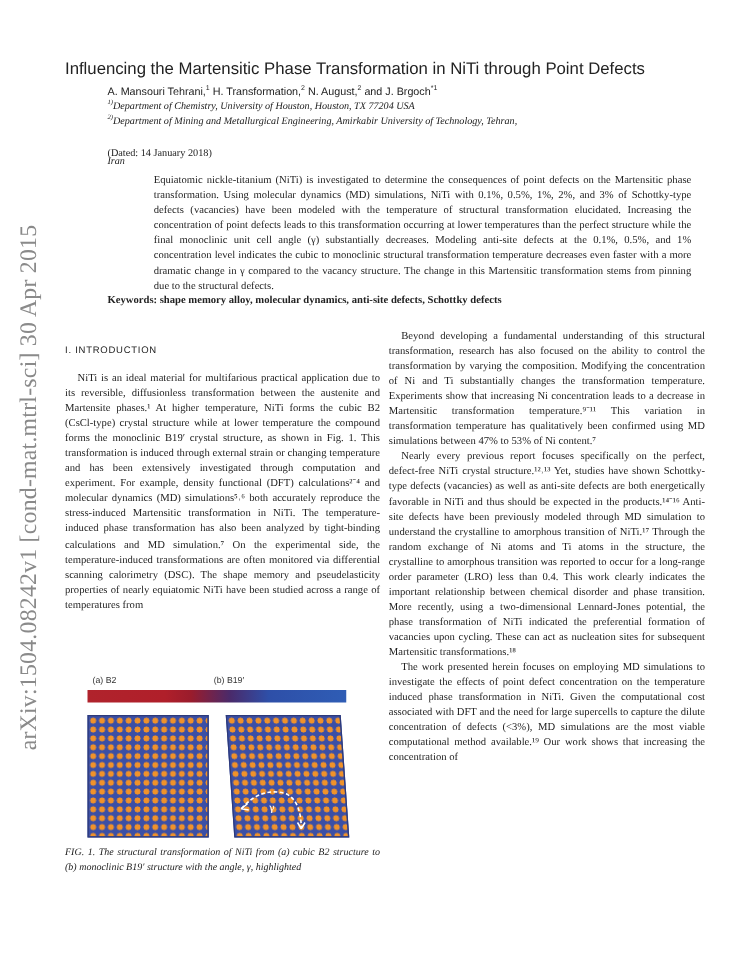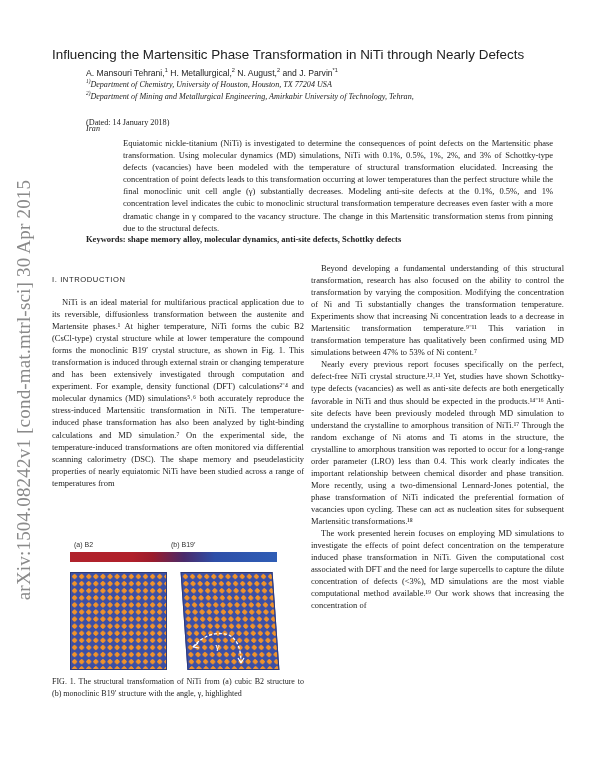--- a/index.html
+++ b/index.html
@@ -36,36 +36,36 @@
   .fig-label { position:absolute; top:0; font-family:"Liberation Sans", sans-serif; font-size:7px; color:#333; }
   #colorbar { position:absolute; left:2px; top:11px; width:207px; height:10px;
     background:linear-gradient(to right,#b0232c 0%,#b01f2a 30%,#9a1c2c 40%,#4a2a6a 55%,#2e4fa8 70%,#2f5db5 100%); }
   .lattice { position:absolute; top:31px; height:96px; background-color:#3b4fa6;
     background-image:radial-gradient(circle,#f0922a 2.2px,transparent 2.6px);
     background-size:7.1px 7.1px; border:1px solid #2d3a7a; }
   #lattice-a { left:2px; width:95px; }
   #lattice-b { left:116px; width:90px; transform:skewX(4deg); }
   #gamma-arc { position:absolute; left:121px; top:86px; width:60px; height:40px; }
 
-  #caption { position:absolute; left:52px; top:676px; width:252px; font-family:"Liberation Serif", serif; font-size:8px; line-height:11.5px; text-align:justify; }
+  #caption { position:absolute; left:52px; top:676px; width:252px; font-family:"Liberation Serif", serif; font-size:8px; line-height:11.5px; text-align:justify;font-style:italic; }
 </style>
 </head>
 <body>
 
 <div id="arxiv-stamp">
   <span>arXiv:1504.08242v1  [cond-mat.mtrl-sci]  30 Apr 2015</span>
 </div>
 
-<div id="title">Influencing the Martensitic Phase Transformation in NiTi through Nearly Defects</div>
+<div id="title">Influencing the Martensitic Phase Transformation in NiTi through Point Defects</div>
 
 <div id="authors">
   <span>A. Mansouri Tehrani,</span><sup>1</sup>
-  <span> H. Metallurgical,</span><sup>2</sup>
+  <span> H. Transformation,</span><sup>2</sup>
   <span> N. August,</span><sup>2</sup>
-  <span> and J. Parvin</span><sup>*1</sup>
+  <span> and J. Brgoch</span><sup>*1</sup>
 </div>
 
 <div id="affil1" class="affil"><sup>1)</sup><span>Department of Chemistry, University of Houston, Houston, TX 77204 USA</span></div>
 <div id="affil2" class="affil"><sup>2)</sup><span>Department of Mining and Metallurgical Engineering, Amirkabir University of Technology, Tehran,</span></div>
 <div id="affil2b" class="affil"><span>Iran</span></div>
 
 <div id="dated">(Dated: 14 January 2018)</div>
 
 <div id="abstract">Equiatomic nickle-titanium (NiTi) is investigated to determine the consequences of point defects on the Martensitic phase transformation. Using molecular dynamics (MD) simulations, NiTi with 0.1%, 0.5%, 1%, 2%, and 3% of Schottky-type defects (vacancies) have been modeled with the temperature of structural transformation elucidated. Increasing the concentration of point defects leads to this transformation occurring at lower temperatures than the perfect structure while the final monoclinic unit cell angle (γ) substantially decreases. Modeling anti-site defects at the 0.1%, 0.5%, and 1% concentration level indicates the cubic to monoclinic structural transformation temperature decreases even faster with a more dramatic change in γ compared to the vacancy structure. The change in this Martensitic transformation stems from pinning due to the structural defects.</div>
 <div id="keywords">Keywords: shape memory alloy, molecular dynamics, anti-site defects, Schottky defects</div>

